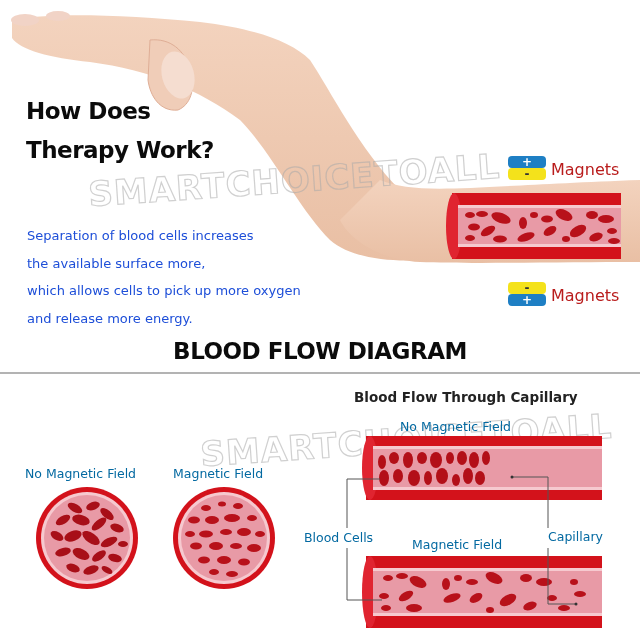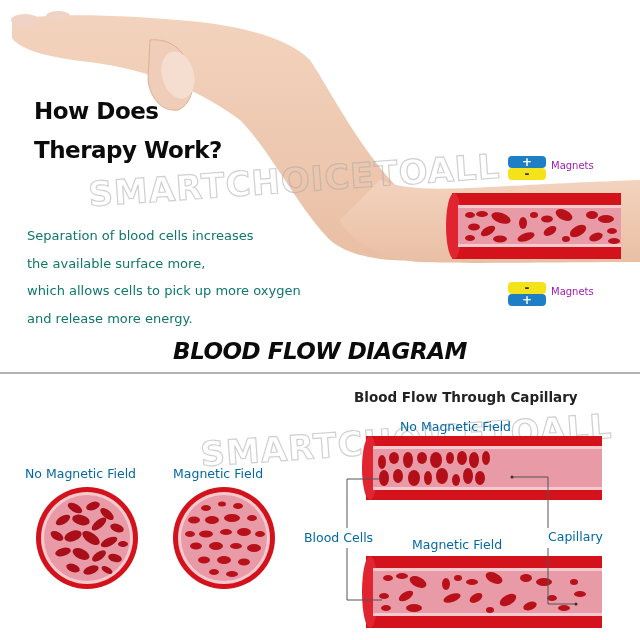--- a/index.html
+++ b/index.html
@@ -2,29 +2,29 @@
 <html><head>
 <meta charset="utf-8">
 <style>
   html, body { margin:0; padding:0; }
   body { width:640px; height:640px; background:#ffffff; position:relative; overflow:hidden;
          font-family:"Liberation Sans", sans-serif; color:#111; }
   .abs { position:absolute; }
   .hand { left:0; top:0; width:640px; height:330px; }
   .headline { left:26px; top:92px; font-family:"DejaVu Sans", sans-serif; font-weight:bold;
               font-size:23px; line-height:39px; color:#0b0b0b; letter-spacing:-0.5px; }
-  .headline div { white-space:nowrap;margin-left:8px; }
+  .headline div { white-space:nowrap; }
   .body-text { left:27px; top:222px; font-family:"DejaVu Sans", sans-serif; font-size:13px;
-               line-height:27.5px; color:#0f766e; }
+               line-height:27.5px; color:#1d4ed8; }
   .body-text div { white-space:nowrap; }
-  .mag-label { font-family:"DejaVu Sans", sans-serif; font-size:10px; color:#a21caf; }
+  .mag-label { font-family:"DejaVu Sans", sans-serif; font-size:16px; color:#b91c1c; }
   .magnet { width:38px; height:24px; }
   .section-title { left:0; width:640px; top:338px; text-align:center;
                    font-family:"DejaVu Sans", sans-serif; font-weight:bold; font-size:23px;
-                   letter-spacing:-0.5px; color:#0b0b0b;font-style:italic; }
+                   letter-spacing:-0.5px; color:#0b0b0b; }
   .divider { left:0; top:372px; width:640px; height:2px; background:#b3b3b3; }
   .cap-title { left:354px; top:389px; font-family:"DejaVu Sans", sans-serif; font-weight:bold;
                font-size:13.5px; color:#222; white-space:nowrap; }
   .gray-label { font-family:"DejaVu Sans", sans-serif; font-size:12.5px; color:#0369a1; white-space:nowrap; }
   .watermark { font-family:"DejaVu Sans", sans-serif; font-weight:bold; font-size:34px;
                color:transparent; -webkit-text-stroke:1.2px rgba(170,170,170,0.55);
                letter-spacing:1px; white-space:nowrap; transform:rotate(-4deg); }
 </style>
 </head>
 <body>

